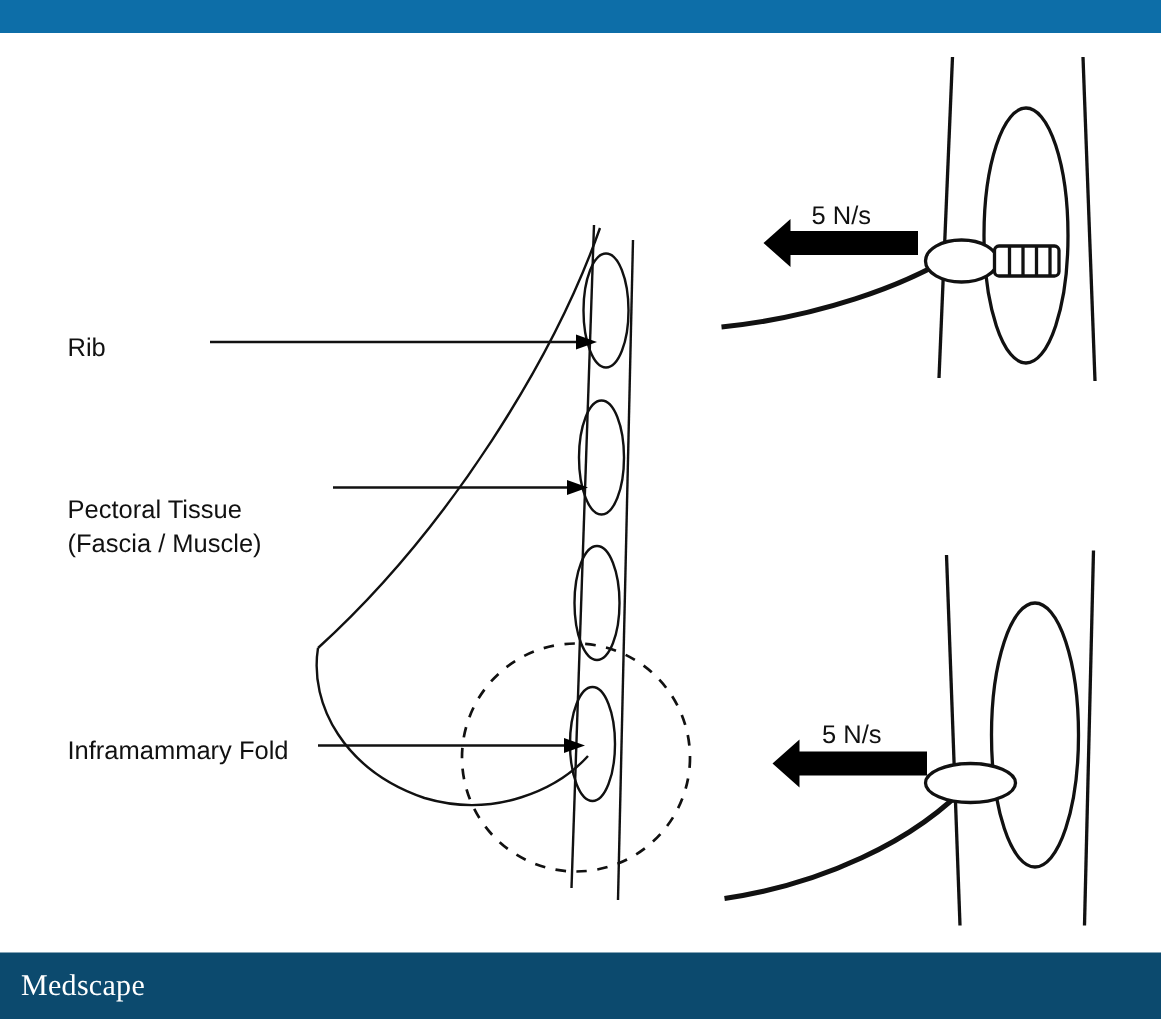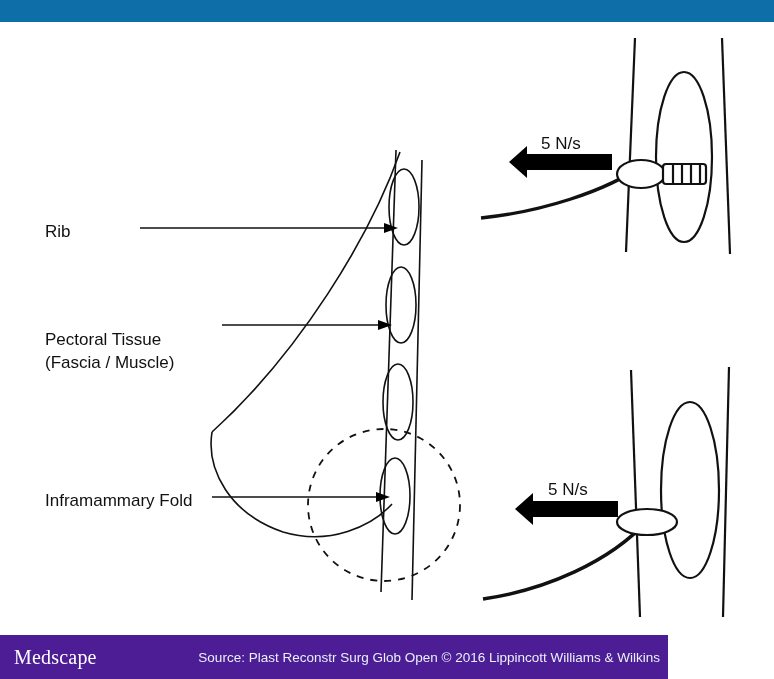--- a/index.html
+++ b/index.html
@@ -36,23 +36,23 @@
     height: 613px;
     background: #ffffff;
   }
   .figure-area svg {
     display: block;
   }
   .footer-bar {
     position: absolute;
     left: 0;
     bottom: 0;
-    width: 668px;
+    width: 774px;
     height: 44px;
-    background: #4c1d95;
+    background: #0c4a6e;
   }
   .footer-logo {
     position: absolute;
     left: 14px;
     top: 11px;
     color: #ffffff;
     font-family: "Liberation Serif", "DejaVu Serif", serif;
     font-size: 20px;
     letter-spacing: 0.2px;
   }
@@ -193,16 +193,15 @@
           <text class="force" x="548" y="473">5 N/s</text>
           <path class="solid-fill" d="M 618 479 L 533 479 L 533 471 L 515 487 L 533 503 L 533 495 L 618 495 Z"></path>
         </g>
       </g>
 
     </svg>
   </div>
 
   <div class="footer-bar">
     <div class="footer-logo">Medscape</div>
-    <div class="footer-source">Source: Plast Reconstr Surg Glob Open © 2016 Lippincott Williams &amp; Wilkins</div>
   </div>
 
 </div>
 
 </body></html>

